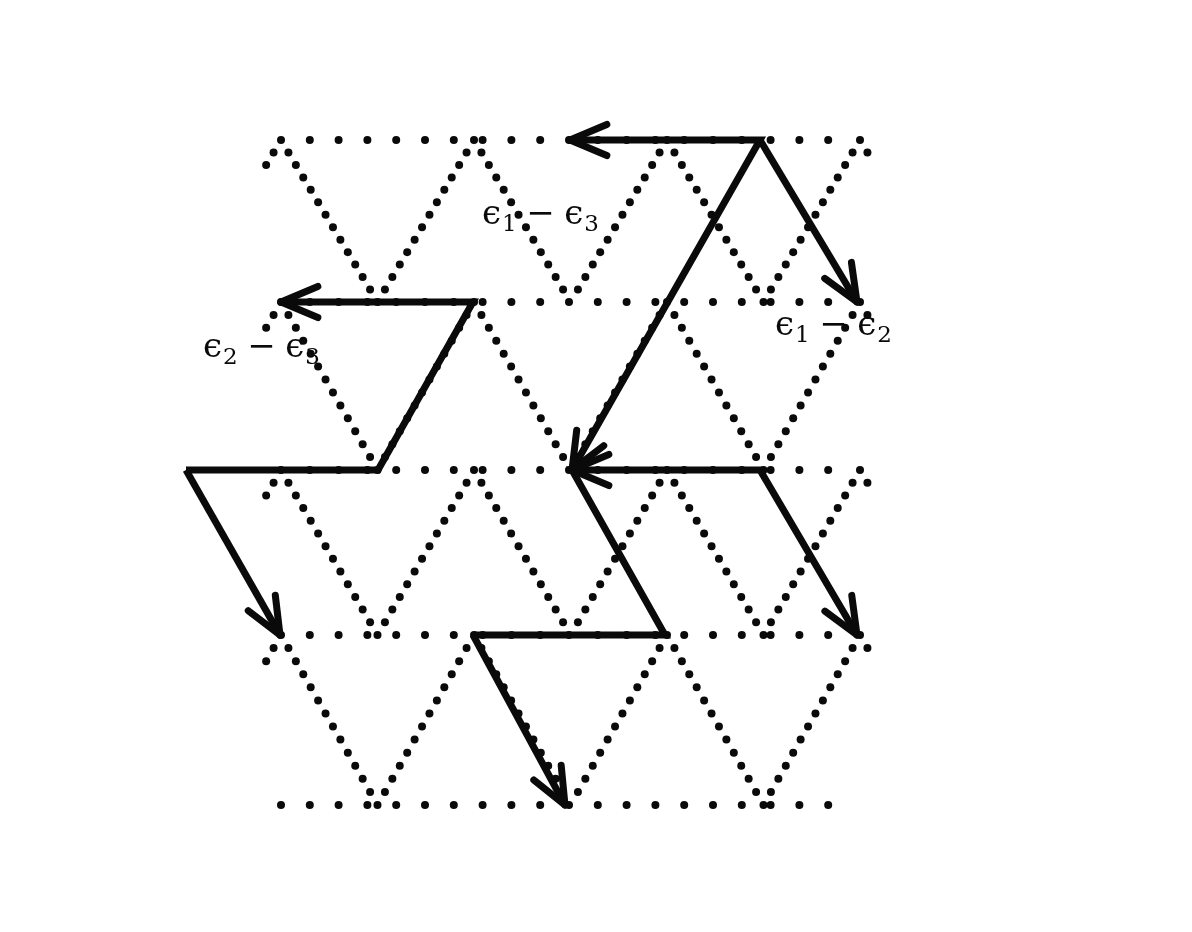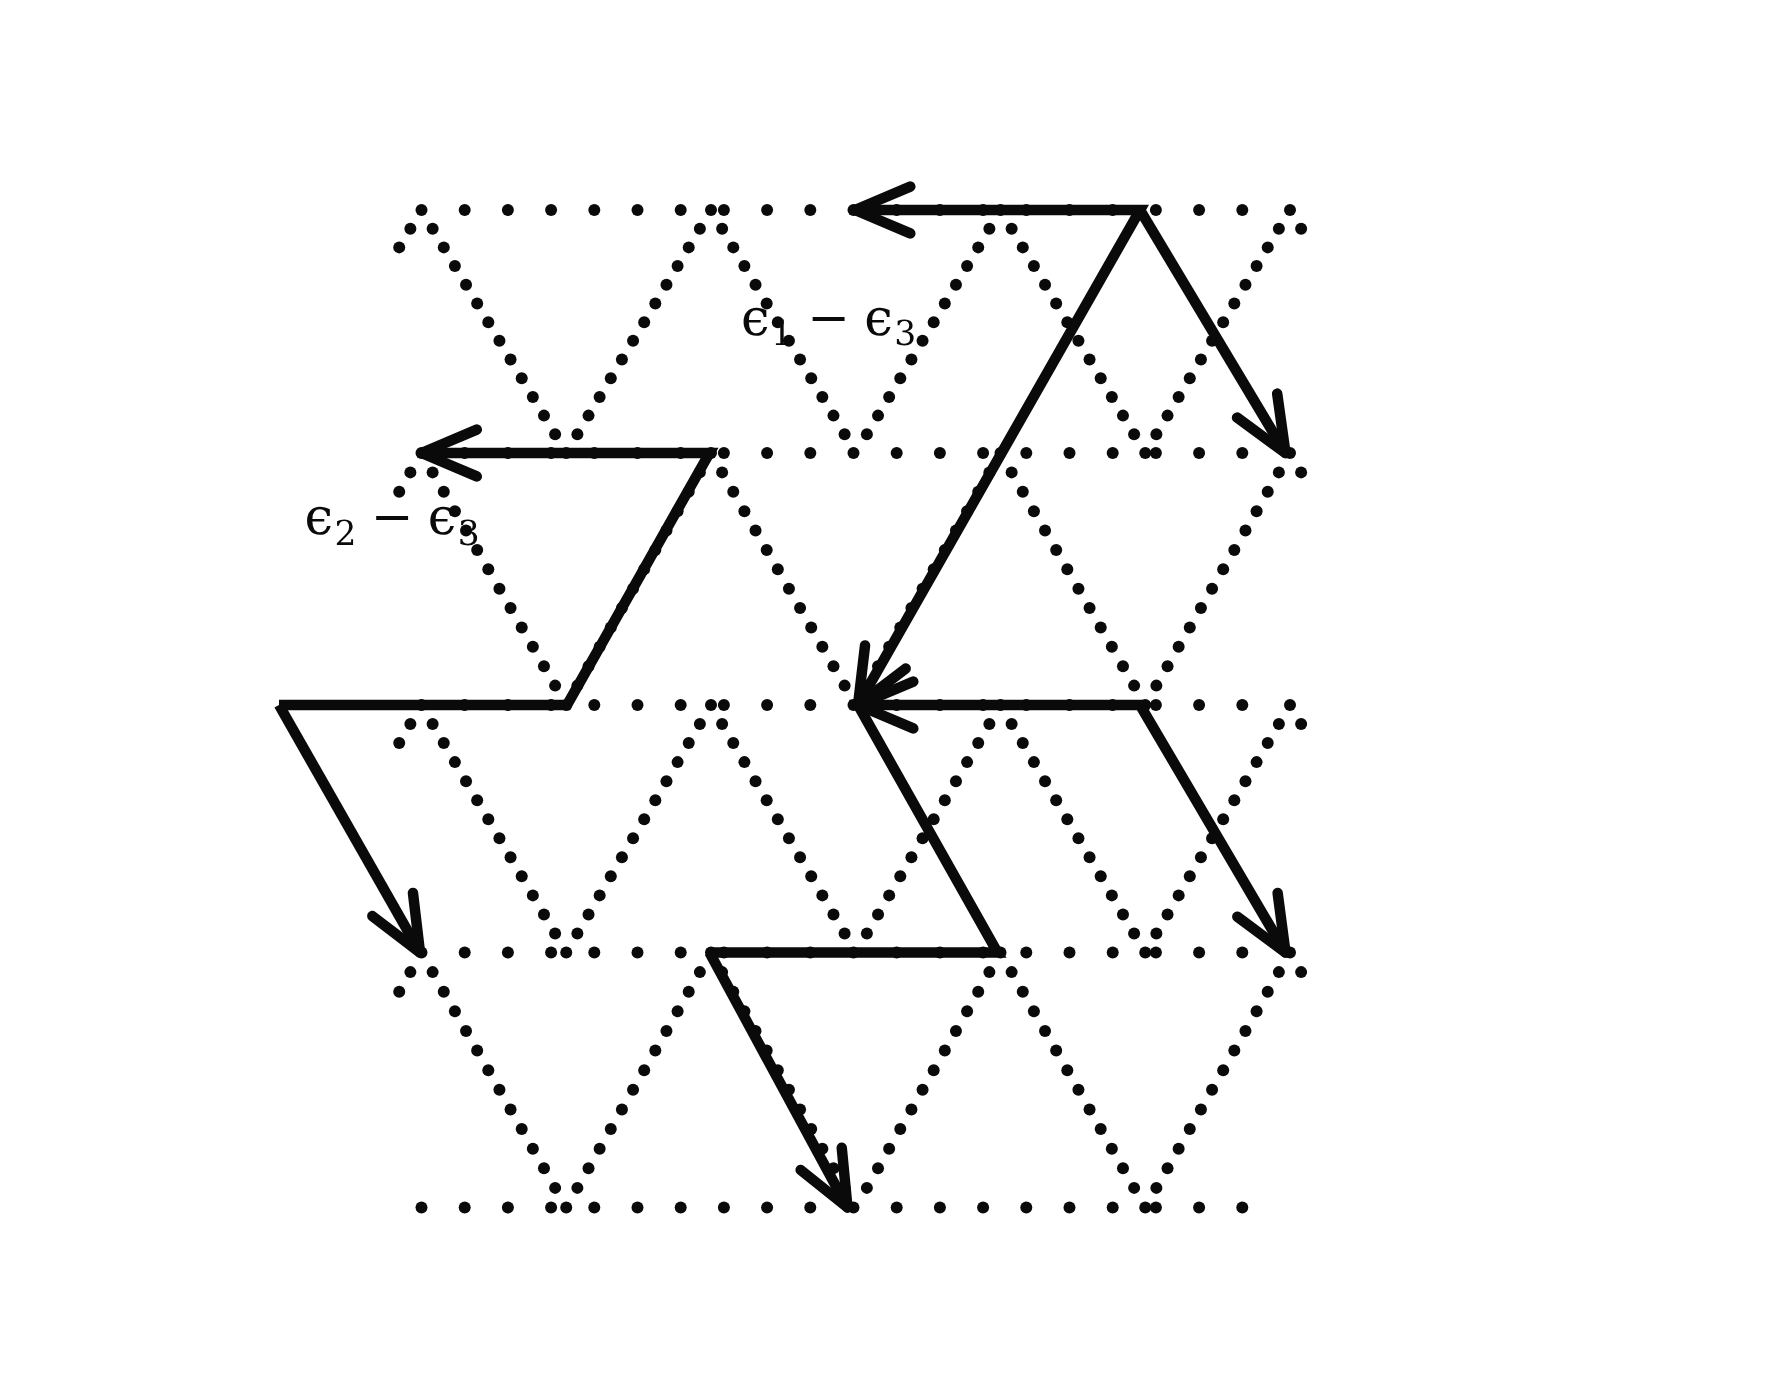--- a/index.html
+++ b/index.html
@@ -38,21 +38,21 @@
     font-size: 23px;
     vertical-align: -0.32em;
     padding-left: 0.5px;
   }
   .root-label .eps {
     font-style: normal;
   }
   .root-label .minus {
     padding: 0 9px;
   }
-  #label-e1-e3 { left: 494px; top: 192px; }
+  #label-e1-e3 { left: 482px; top: 192px; }
   #label-e2-e3 { left: 203px; top: 325px; }
   #label-e1-e2 { left: 775px; top: 303px; }
 </style>
 </head>
 <body>
 
 <div id="figure-root">
 
   <svg id="lattice-svg" viewBox="0 0 1192 932">
     <g id="dot-layer">
@@ -504,14 +504,17 @@
   </svg>
 
   <div class="root-label" id="label-e1-e3">
     <span class="eps">ϵ</span><span class="sub">1</span><span class="minus">−</span><span class="eps">ϵ</span><span class="sub">3</span>
   </div>
 
   <div class="root-label" id="label-e2-e3">
     <span class="eps">ϵ</span><span class="sub">2</span><span class="minus">−</span><span class="eps">ϵ</span><span class="sub">3</span>
   </div>
 
+  <div class="root-label" id="label-e1-e2">
+    <span class="eps">ϵ</span><span class="sub">1</span><span class="minus">−</span><span class="eps">ϵ</span><span class="sub">2</span>
+  </div>
 
 </div>
 
 </body></html>

